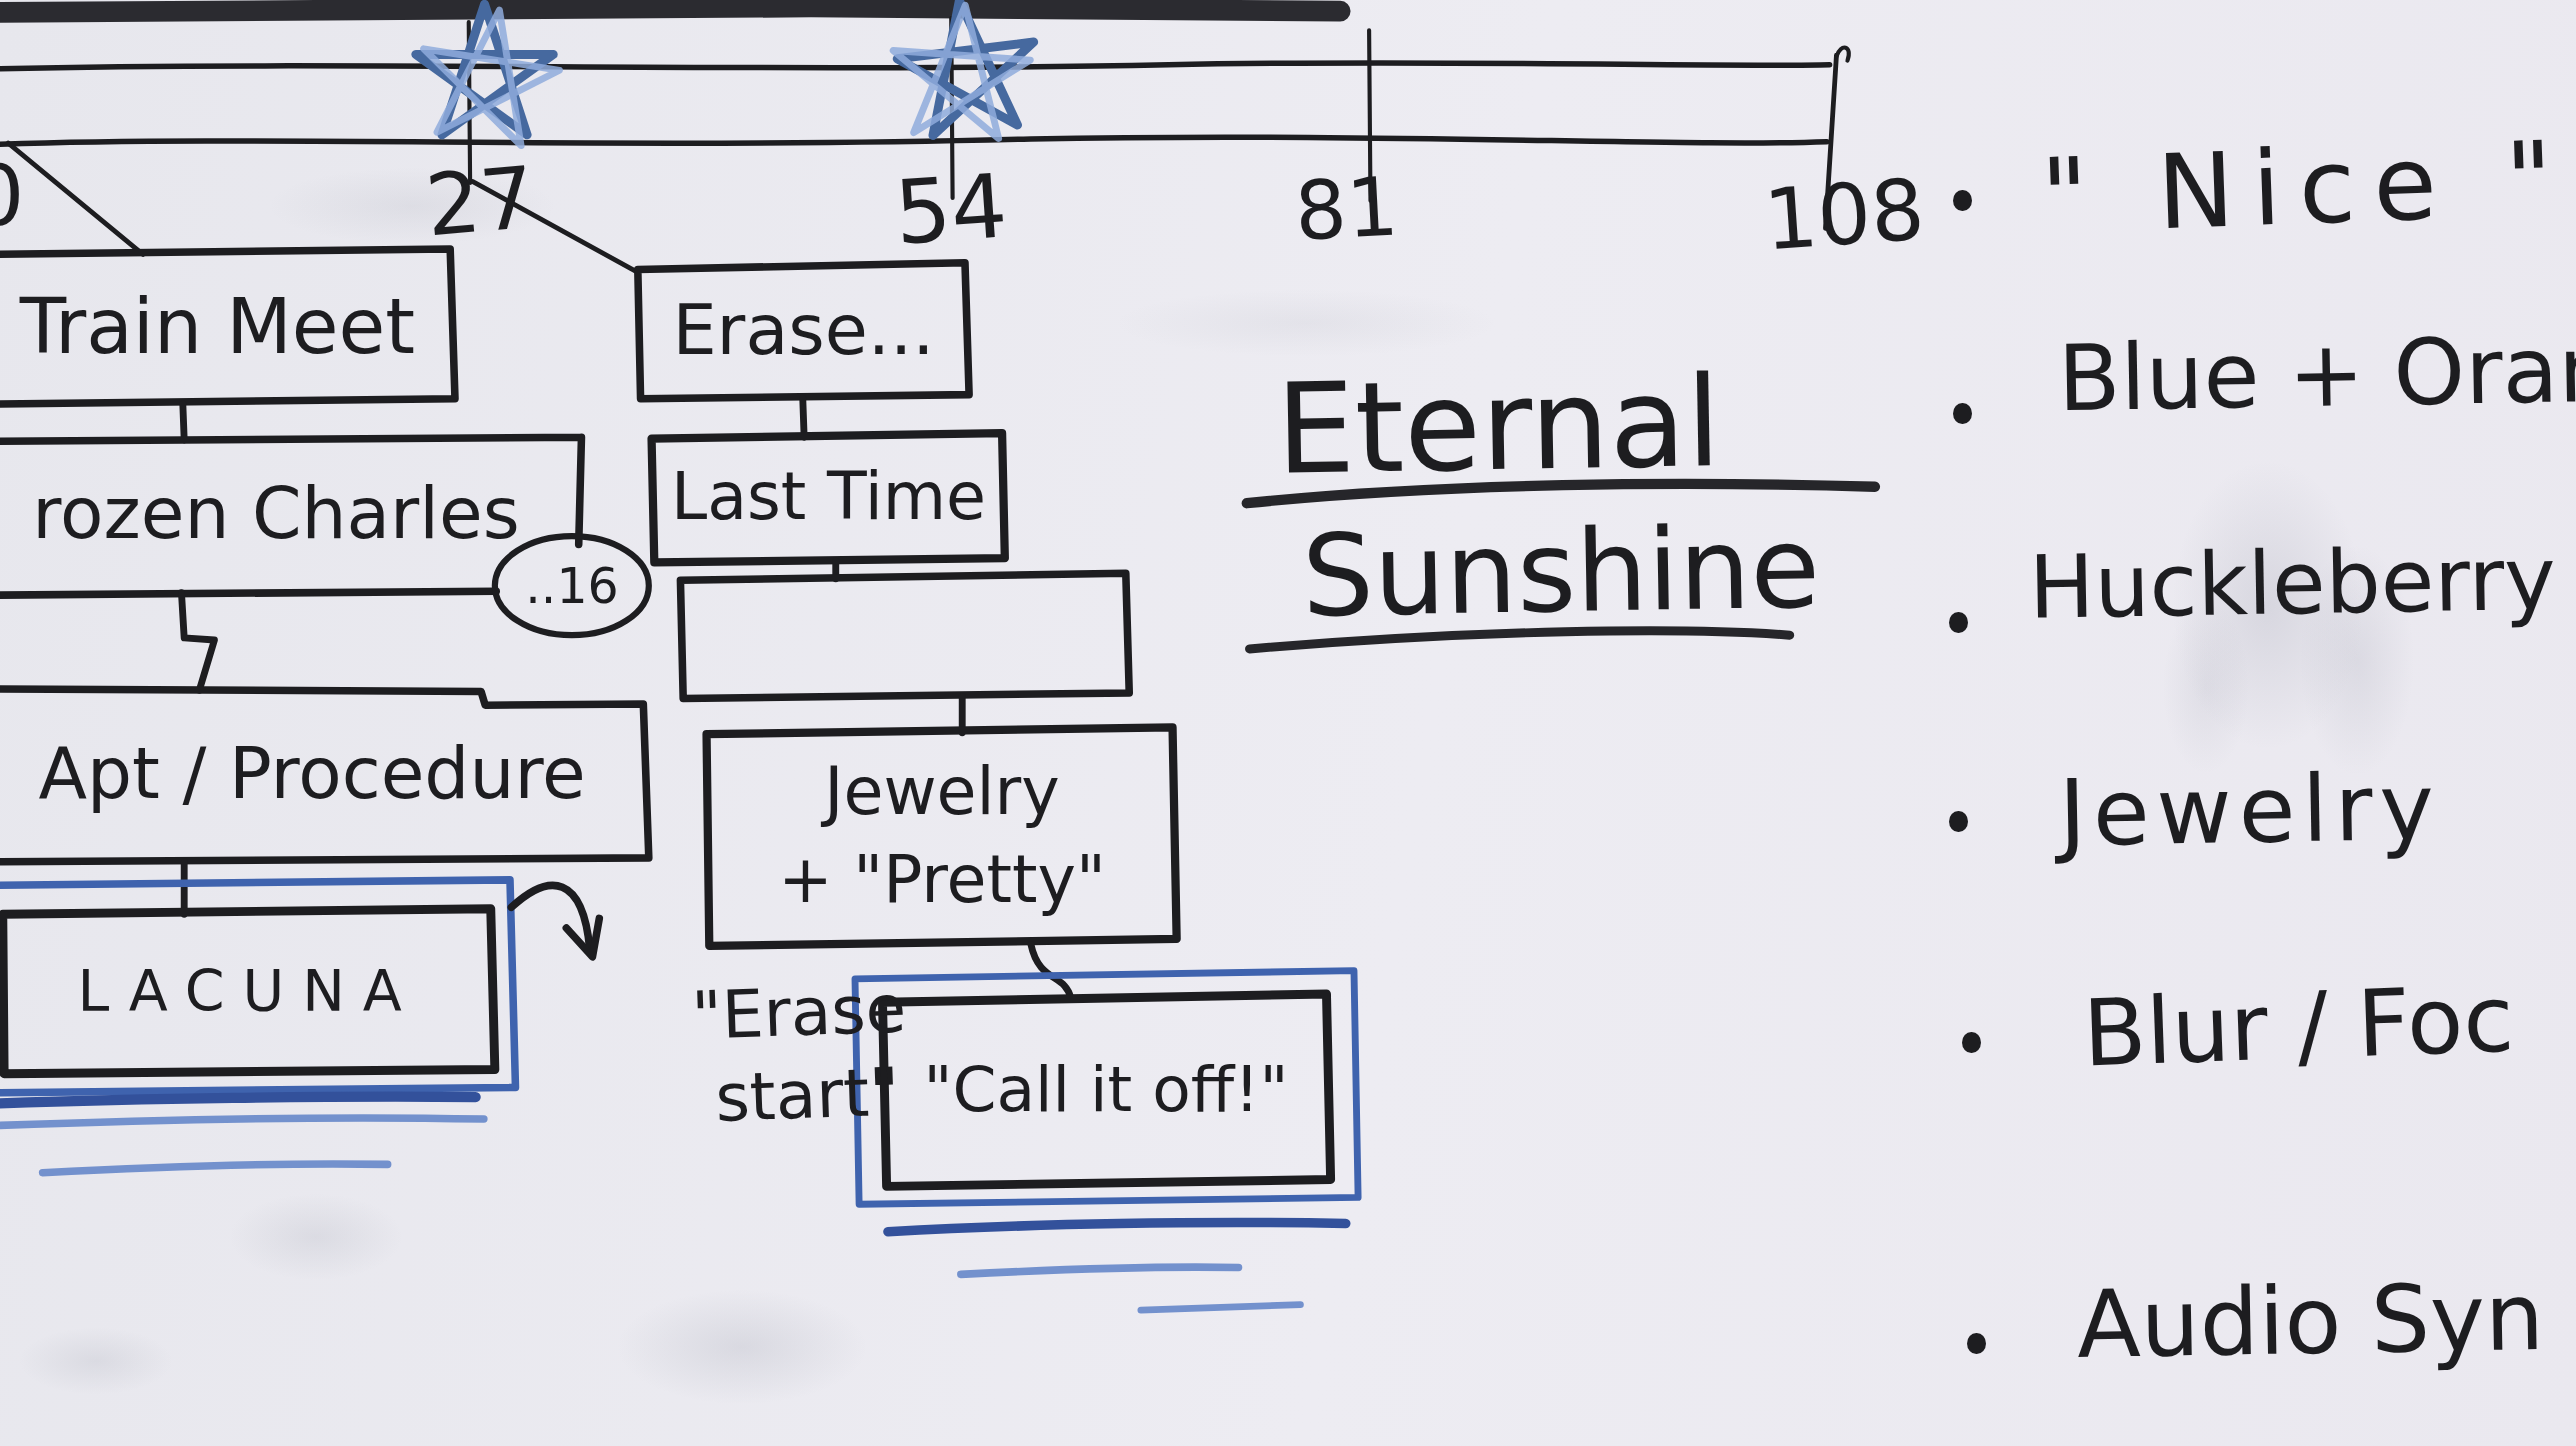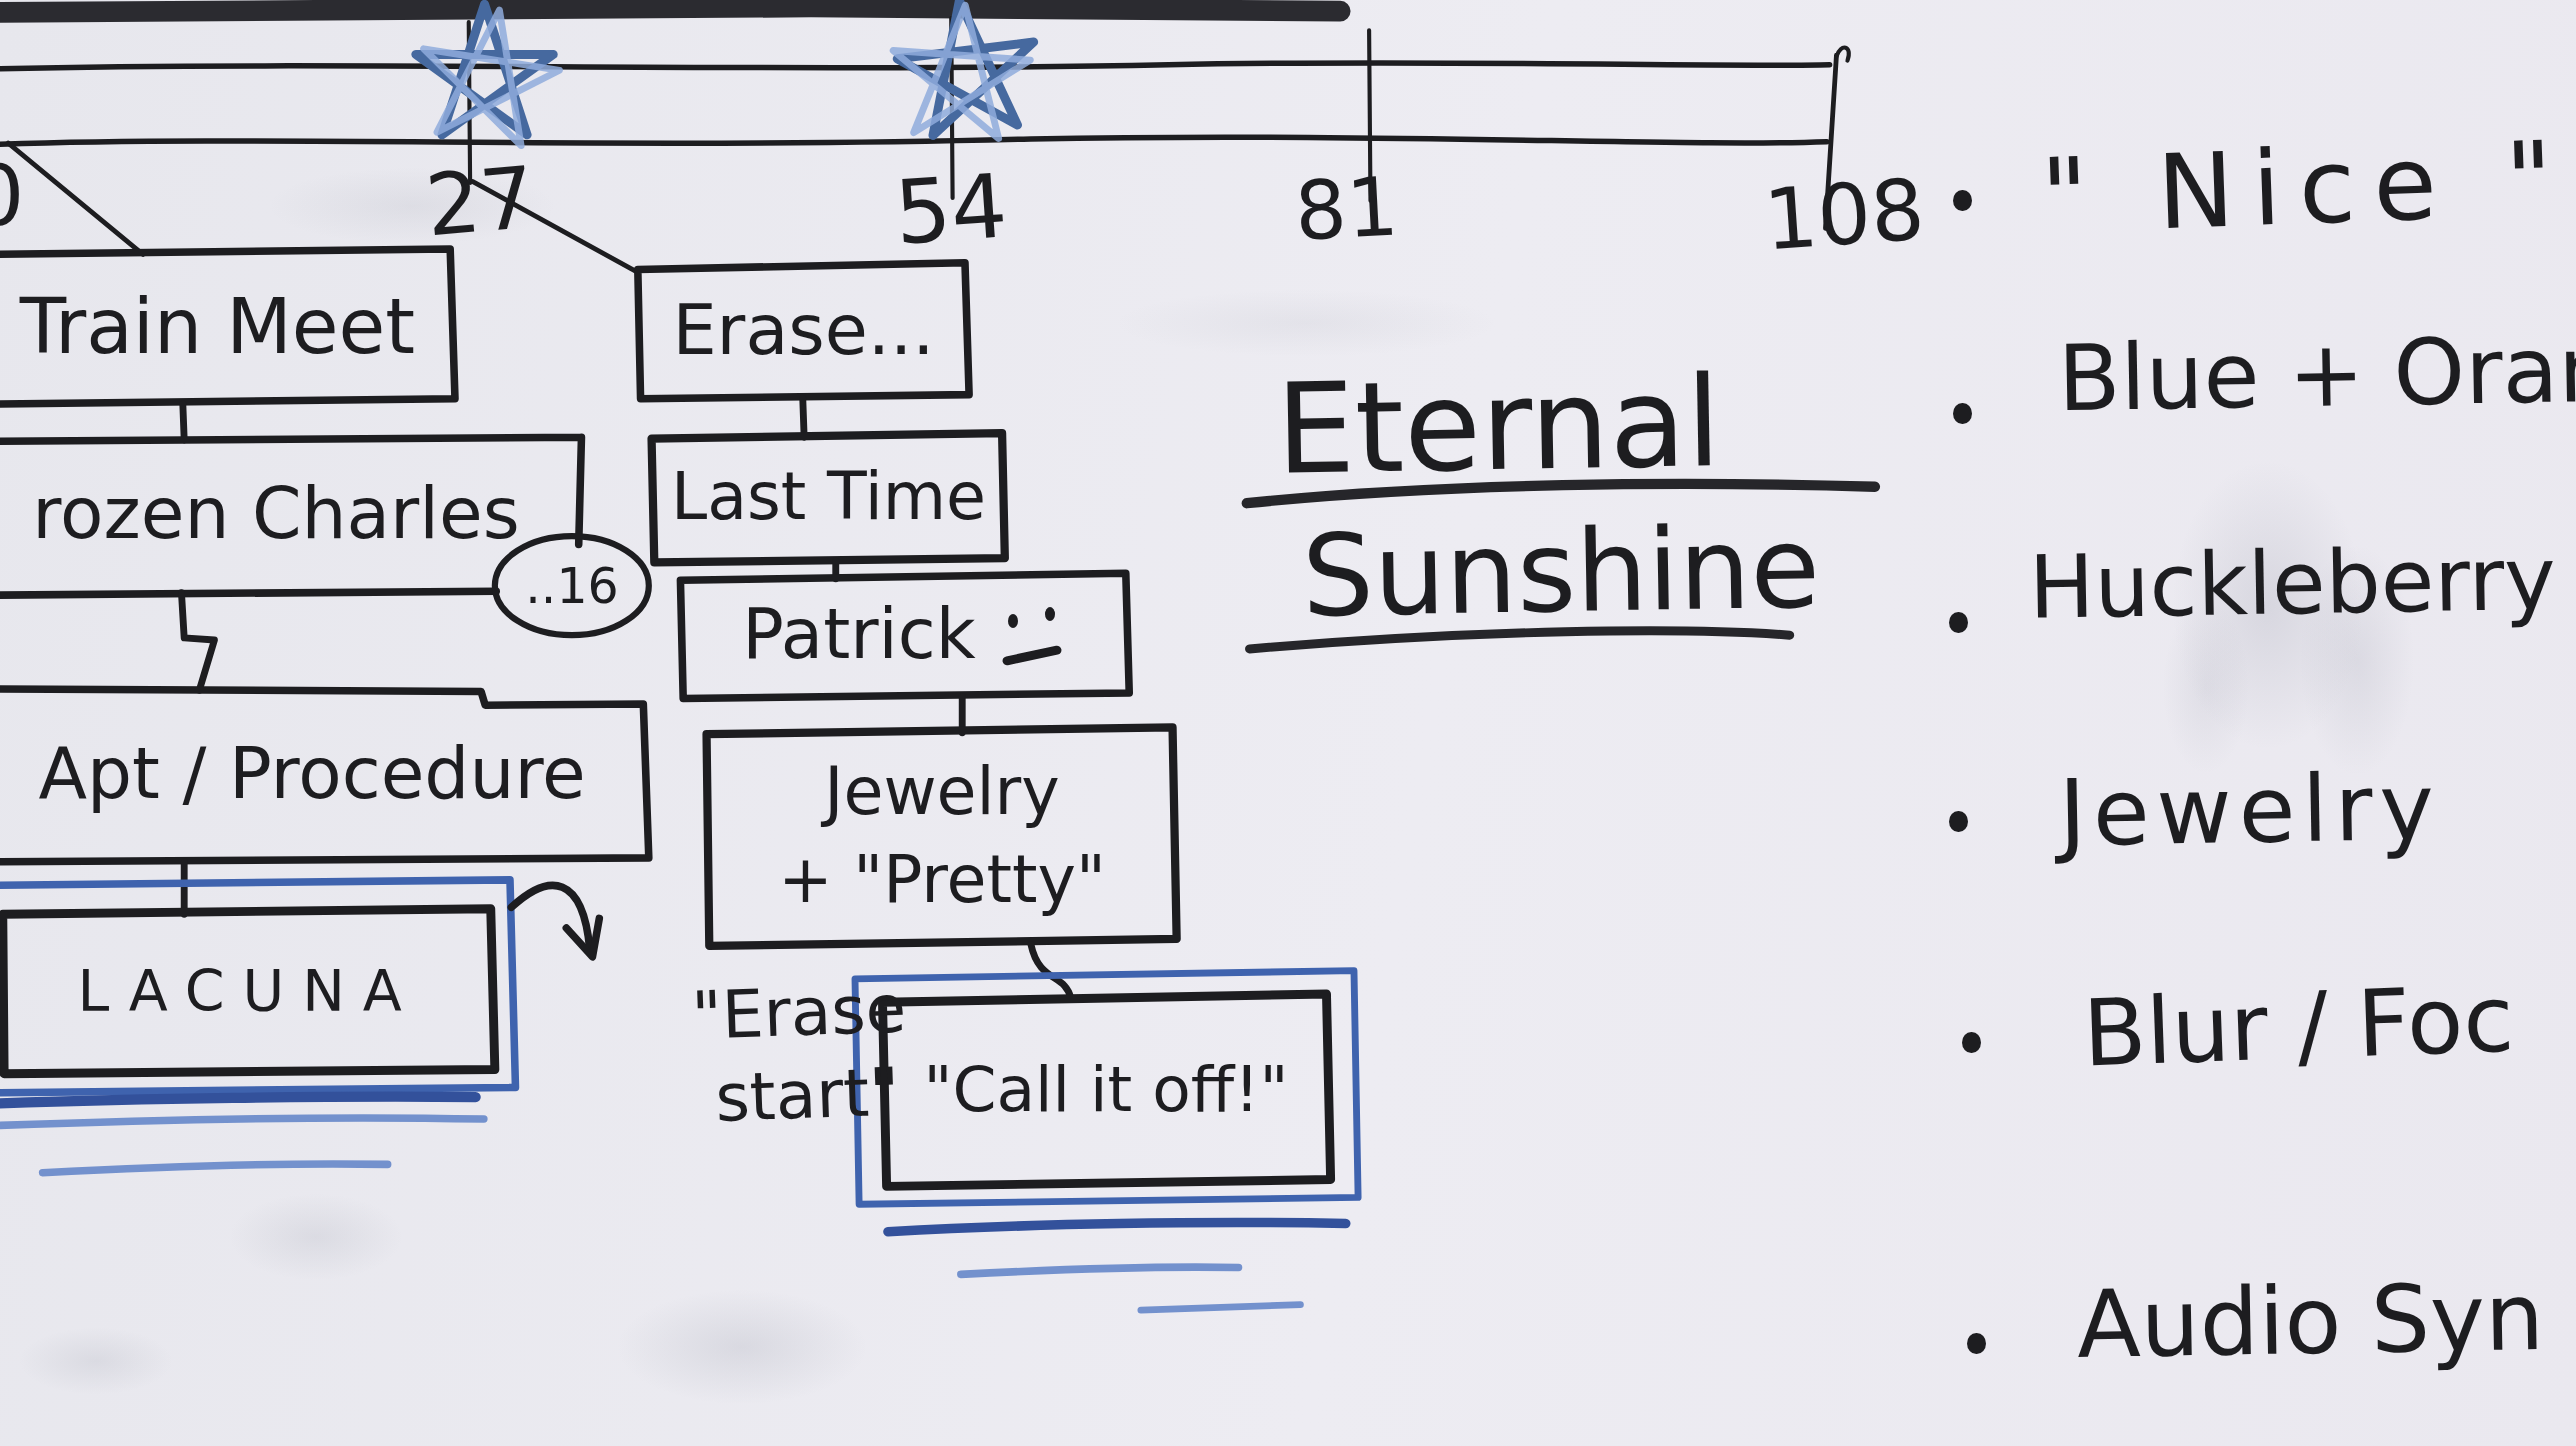--- a/index.html
+++ b/index.html
@@ -100,21 +100,20 @@
   <div class="txt boxlabel" style="left:-20.6px;top:249px;width:476px;height:155px;font-size:76px;">Train Meet</div>
   <div class="txt boxlabel" style="left:-30px;top:437px;width:612px;height:155px;font-size:71px;">rozen Charles</div>
   <div class="txt boxlabel" style="left:510px;top:550px;width:124px;height:73px;font-size:49px;">..16</div>
   <div class="txt boxlabel" style="left:-23.4px;top:690px;width:671px;height:169px;font-size:71px;">Apt / Procedure</div>
   <div class="txt boxlabel" style="left:2.7px;top:909px;width:492px;height:165px;font-size:57px;letter-spacing:18px;">LACUNA</div>
 
   <div class="txt" style="left:693px;top:972px;font-size:66px;line-height:1.25;transform:rotate(-2deg);"><span>"Erase</span><br>&nbsp;<span>start"</span></div>
 
   <div class="txt boxlabel" style="left:638px;top:263px;width:331px;height:135px;font-size:70px;">Erase...</div>
   <div class="txt boxlabel" style="left:652px;top:433px;width:353px;height:128px;font-size:65px;">Last Time</div>
-  <div class="txt boxlabel" style="left:680px;top:573px;width:449px;height:124px;font-size:69px;"><span>Patrick</span><span class="face"></span></div>
   <div class="txt boxlabel" style="left:707px;top:727px;width:470px;height:217px;font-size:65px;flex-direction:column;line-height:1.35;"><span>Jewelry</span><span>+ "Pretty"</span></div>
   <div class="txt boxlabel" style="left:882px;top:994px;width:448px;height:191px;font-size:63px;">"Call it off!"</div>
 
   <div class="txt" style="left:1276px;top:357px;font-size:125px;transform:rotate(-1deg);">Eternal</div>
   <div class="txt" style="left:1302px;top:510px;font-size:113px;transform:rotate(-1deg);">Sunshine</div>
 
   <div class="dot" style="left:1953px;top:190px;"></div>
   <div class="txt" style="left:2041px;top:131px;font-size:103px;letter-spacing:18px;transform:rotate(-2deg);">" Nice "</div>
 
   <div class="dot" style="left:1953px;top:403px;"></div>

